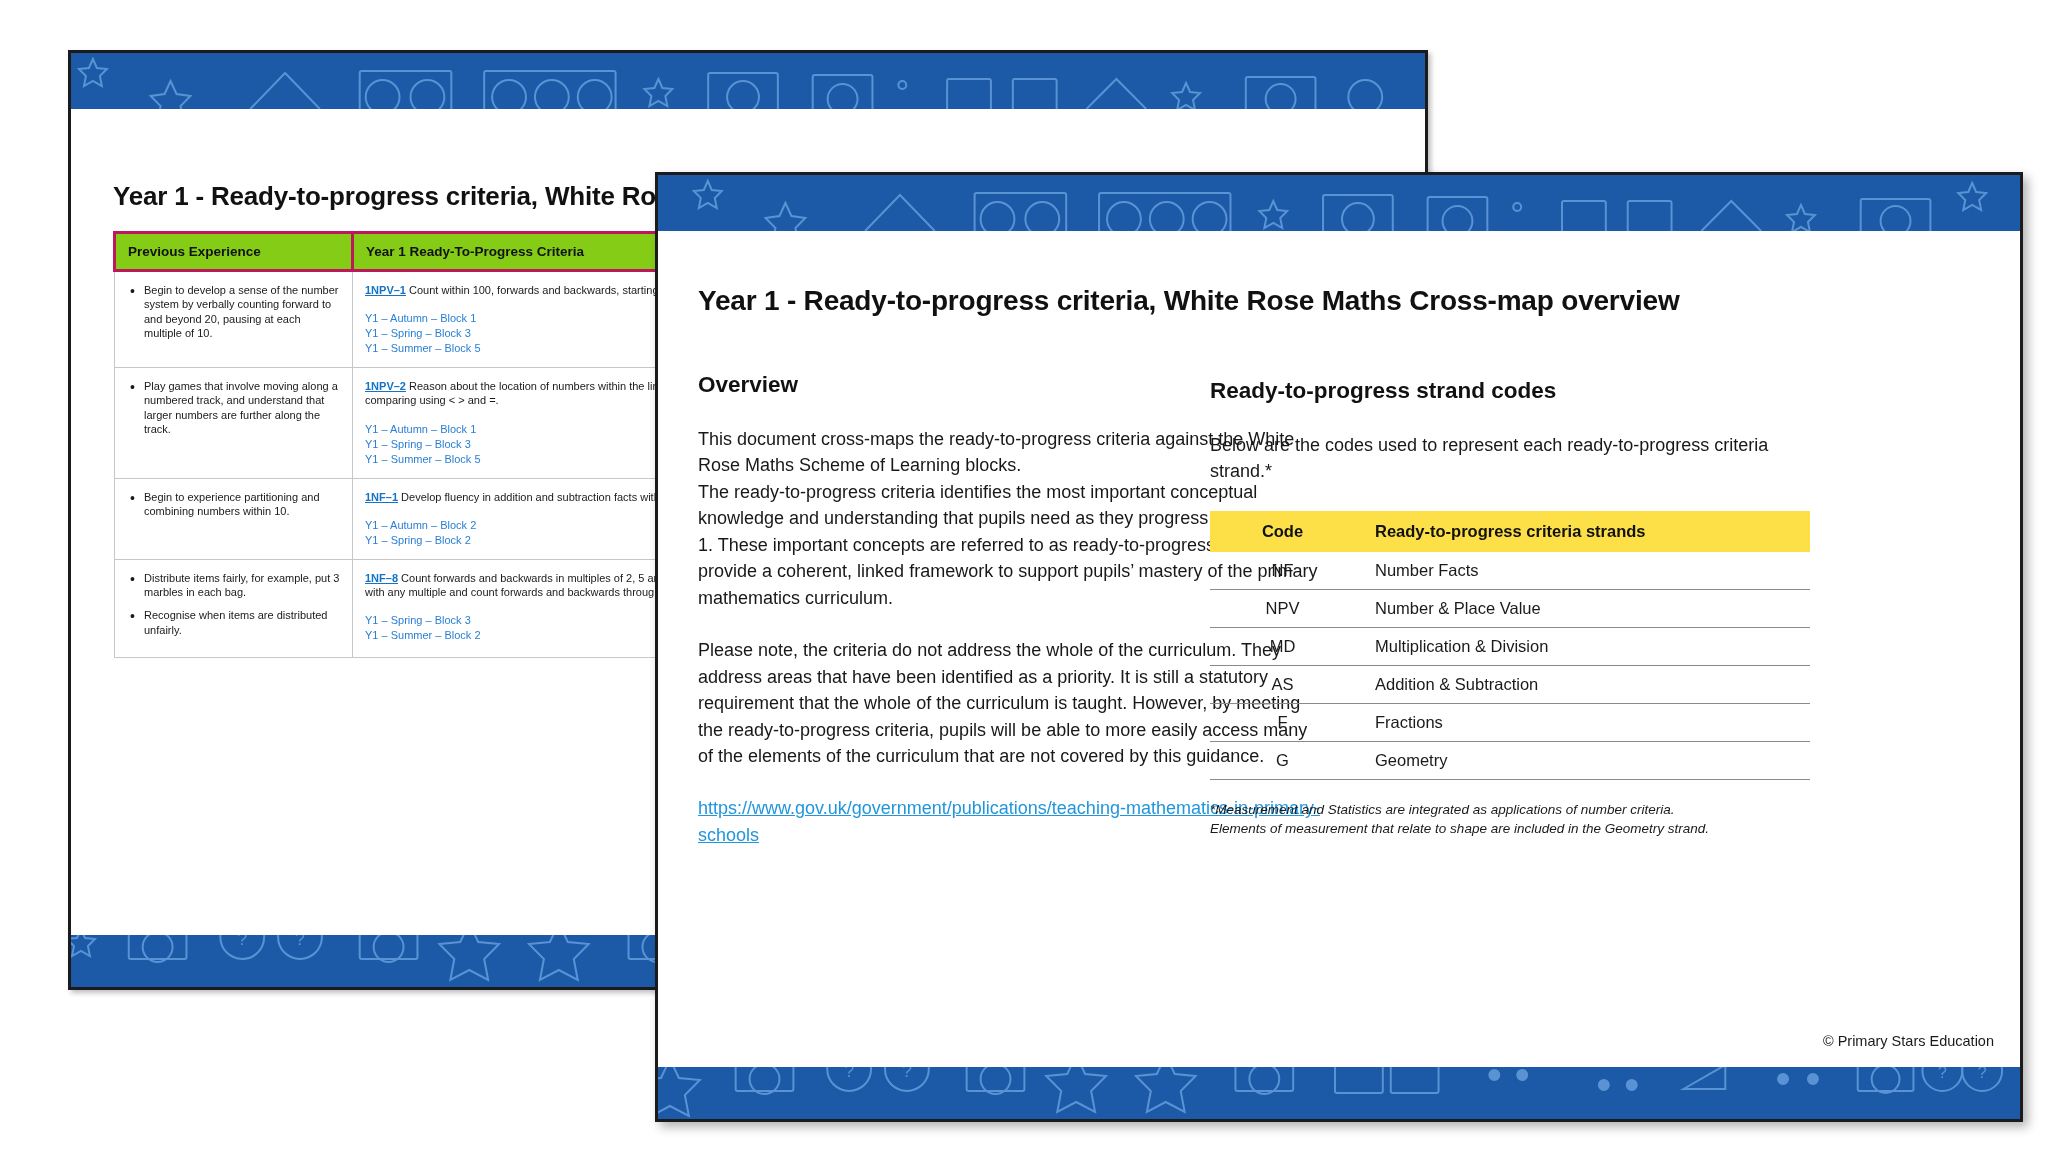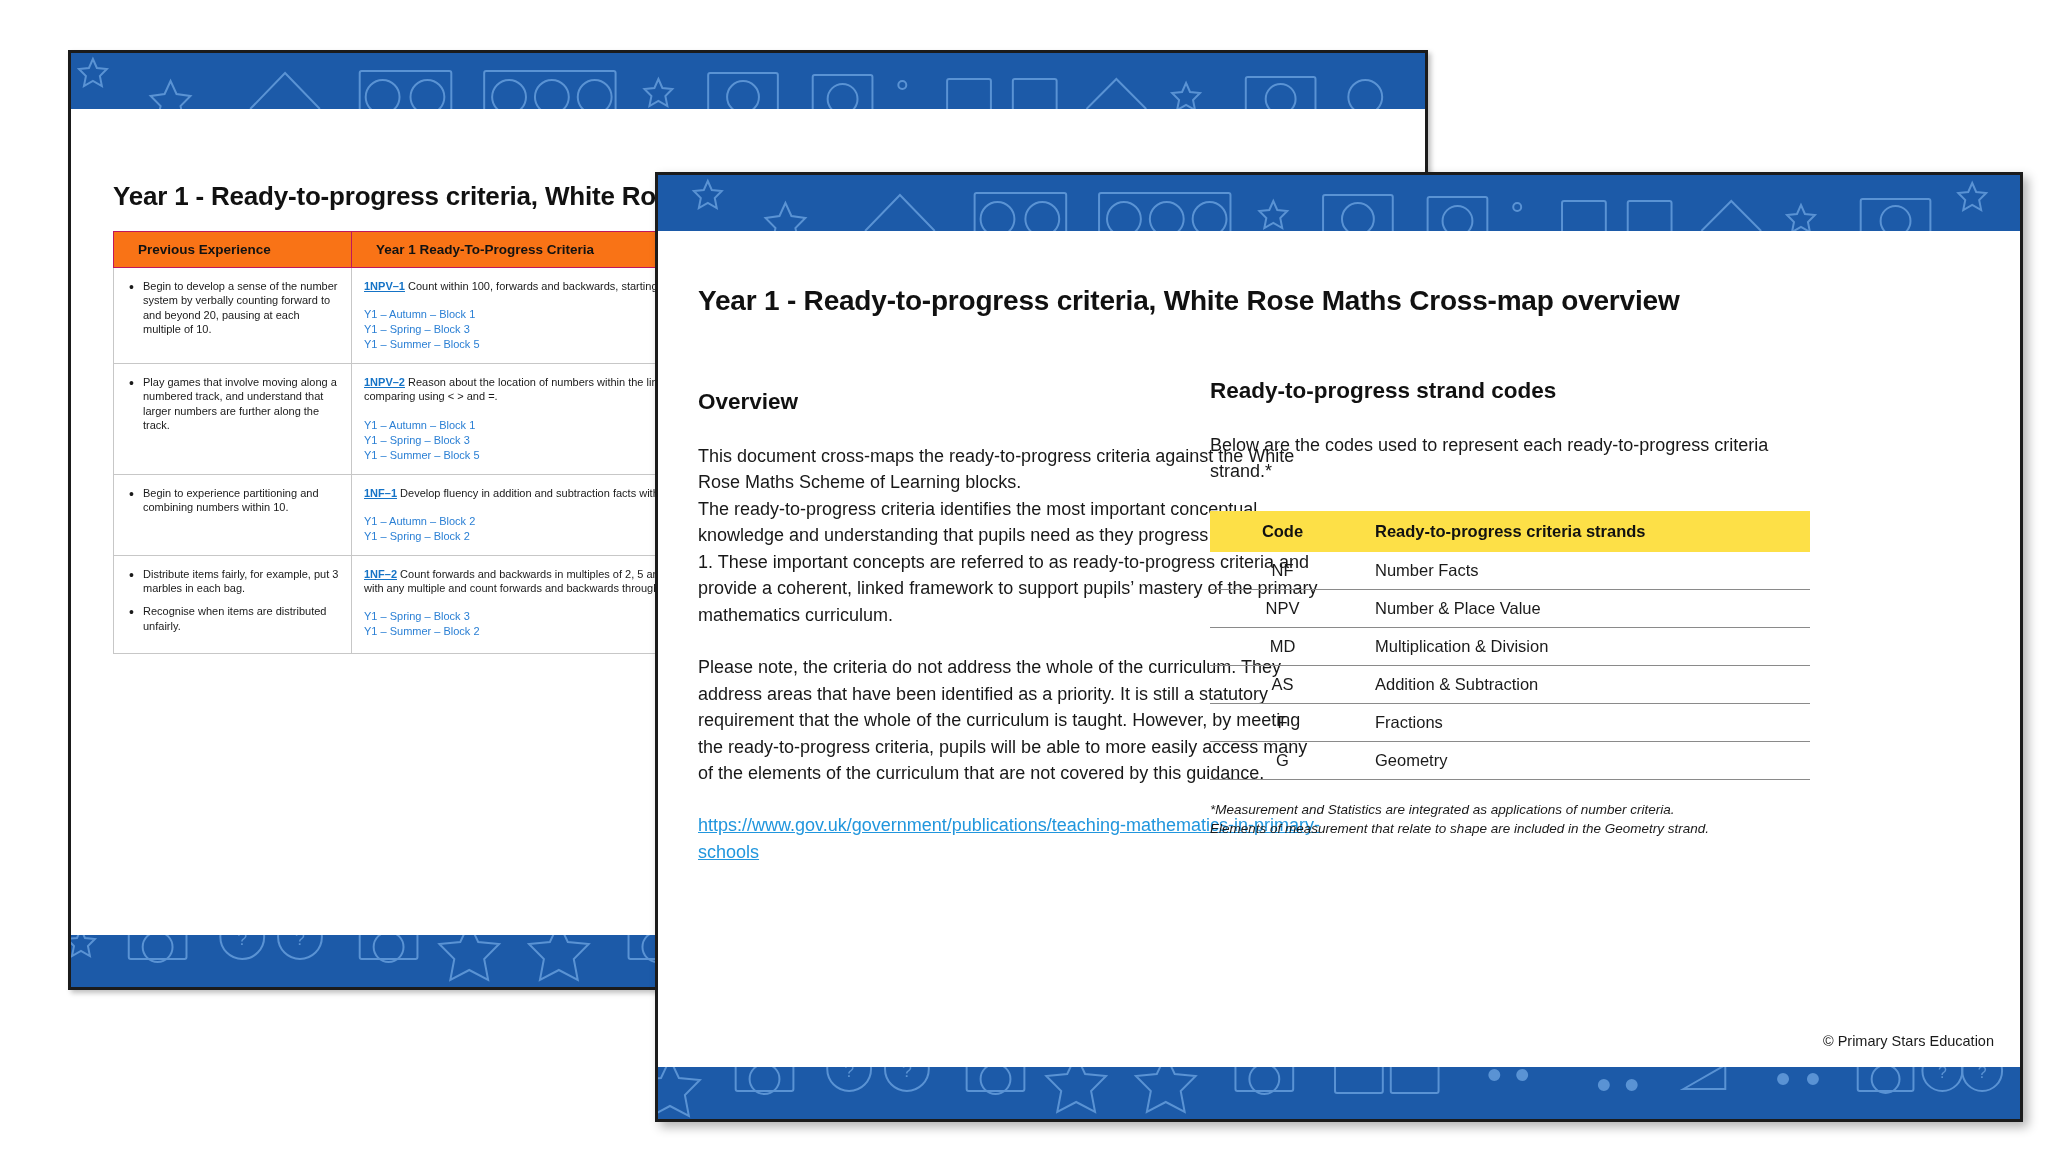--- a/index.html
+++ b/index.html
@@ -50,25 +50,25 @@
     font-size: 26px; font-weight: bold; color: #111111;
     letter-spacing: -0.2px; white-space: nowrap;
   }
   .bs-table {
     position: absolute; left: 42px; top: 178px;
     width: 1230px;
     border-collapse: collapse;
     table-layout: fixed;
   }
   .bs-table th {
-    background: #f97316;
-    border: 1px solid #be185d;
+    background: #84cc16;
+    border: 3px solid #be185d;
     text-align: left;
     font-size: 13.5px; font-weight: bold; color: #121212;
-    padding: 10px 24px;
+    padding: 10px 12px;
   }
   .bs-table td {
     border: 1px solid #c7c7c7;
     vertical-align: top;
     padding: 11px 12px;
     font-size: 11px; color: #1a1a1a; line-height: 1.30;
   }
   .bs-col-prev { width: 238px; }
   .bs-col-crit { width: 500px; }
   .bs-col-extra { width: 492px; }
@@ -89,21 +89,21 @@
     white-space: nowrap;
   }
 
   
   .fs-title {
     position: absolute; left: 40px; top: 110px;
     font-size: 28px; font-weight: bold; color: #111111;
     letter-spacing: -0.2px; white-space: nowrap;
   }
   .fs-col-left {
-    position: absolute; left: 40px; top: 214px; width: 625px;
+    position: absolute; left: 40px; top: 197px; width: 625px;
   }
   .fs-col-right {
     position: absolute; left: 552px; top: 203px; width: 600px;
   }
   .fs-h2 {
     font-size: 22.5px; font-weight: bold; color: #111111;
     margin: 0 0 28px 0;
   }
   .fs-p {
     font-size: 18px; color: #181818; line-height: 1.47;
@@ -254,21 +254,21 @@
 
         <tr>
           <td>
             <ul>
               <li>Distribute items fairly, for example, put 3 marbles in each bag.</li>
               <li>Recognise when items are distributed unfairly.</li>
             </ul>
           </td>
           <td>
             <div>
-              <span class="code-link">1NF–2</span>
+              <span class="code-link">1NF–8</span>
               <span>Count forwards and backwards in multiples of 2, 5 and 10 up to 10 multiples, beginning with any multiple and count forwards and backwards through the odd numbers.</span>
             </div>
             <div class="spacer-gap"></div>
             <div class="blocks">
               <div>Y1 – Spring – Block 3</div>
               <div>Y1 – Summer – Block 2</div>
             </div>
           </td>
           <td></td>
         </tr>

